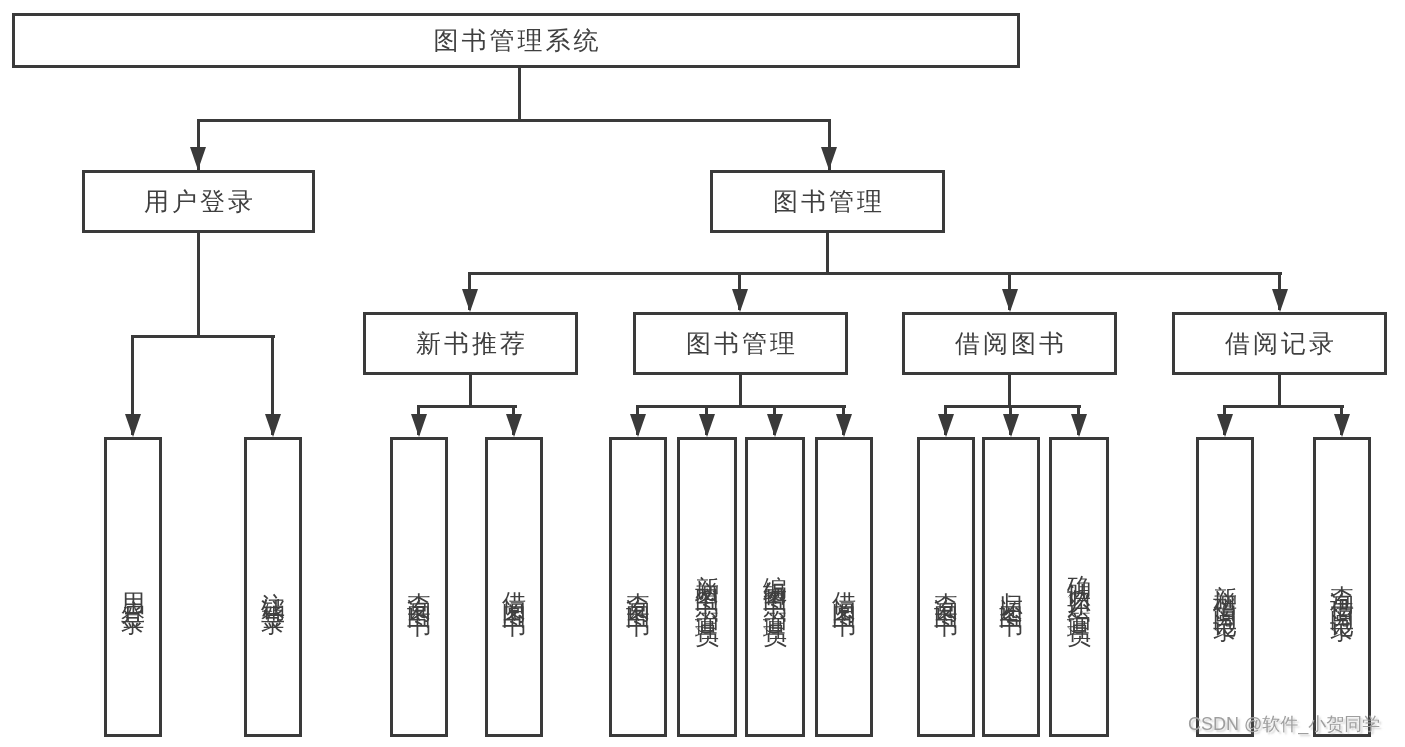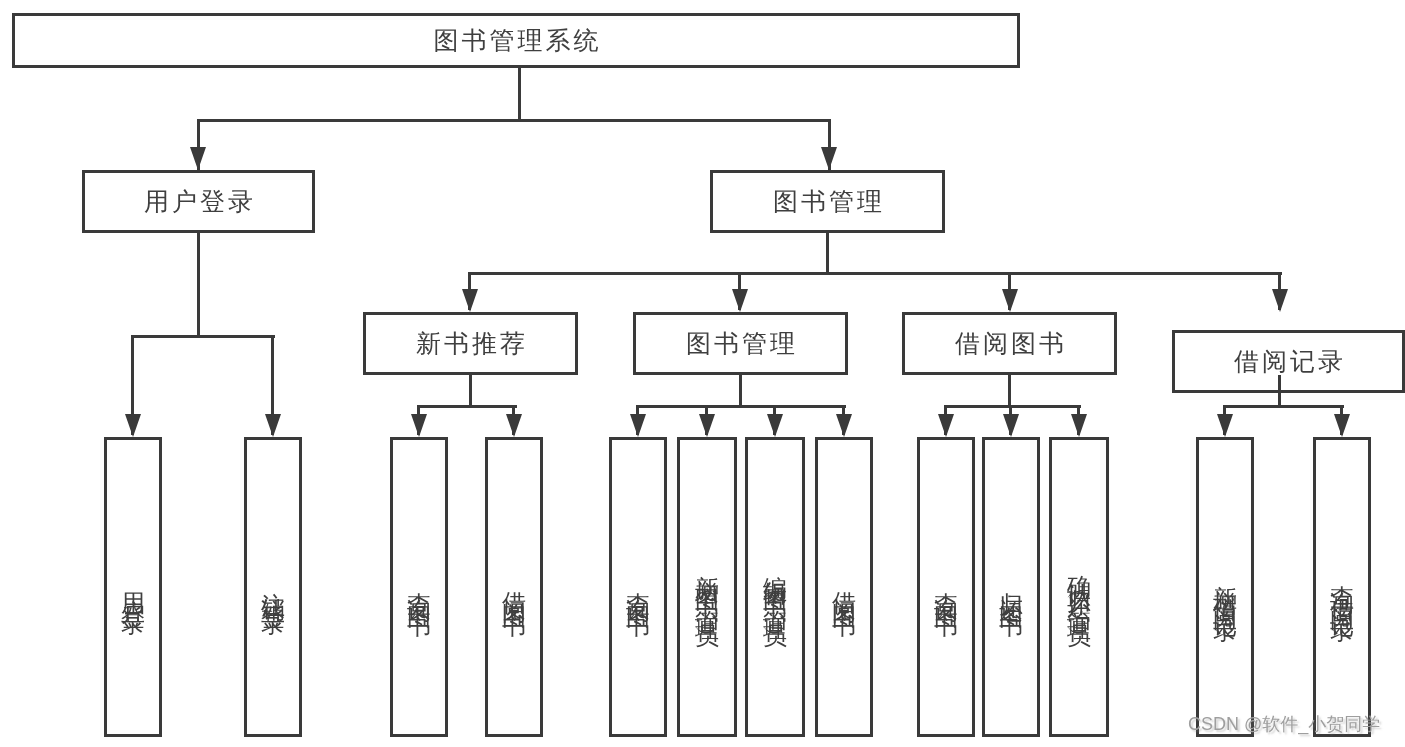--- a/index.html
+++ b/index.html
@@ -83,21 +83,21 @@
 
   <div class="node" style="left:710px;top:170px;width:235px;height:63px">
     <span class="lbl">图书管理</span>
   </div>
   <div class="node" style="left:633px;top:312px;width:215px;height:63px">
     <span class="lbl">图书管理</span>
   </div>
   <div class="node" style="left:902px;top:312px;width:215px;height:63px">
     <span class="lbl">借阅图书</span>
   </div>
-  <div class="node" style="left:1172px;top:330px;width:233px;height:63px">
+  <div class="node" style="left:1172px;top:312px;width:215px;height:63px">
     <span class="lbl">借阅记录</span>
   </div>
 
   <div class="node vnode" style="left:104px;top:437px;width:58px;height:300px">
     <span class="lbl">用户登录</span>
   </div>
   <div class="node vnode" style="left:244px;top:437px;width:58px;height:300px">
     <span class="lbl">注销登录</span>
   </div>
 

